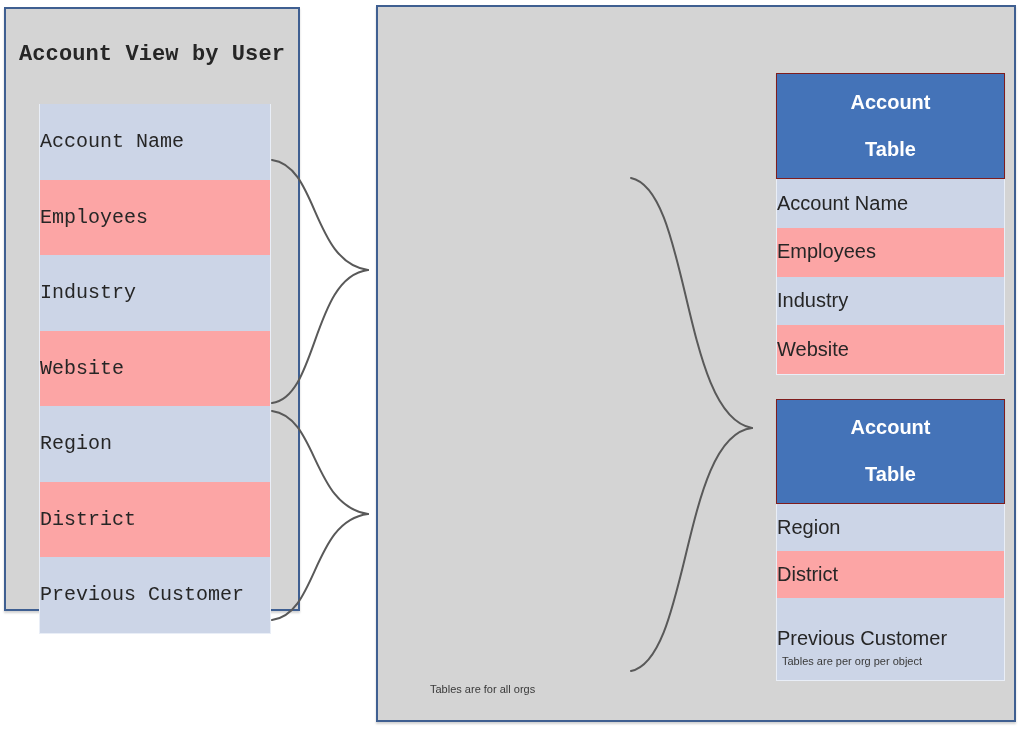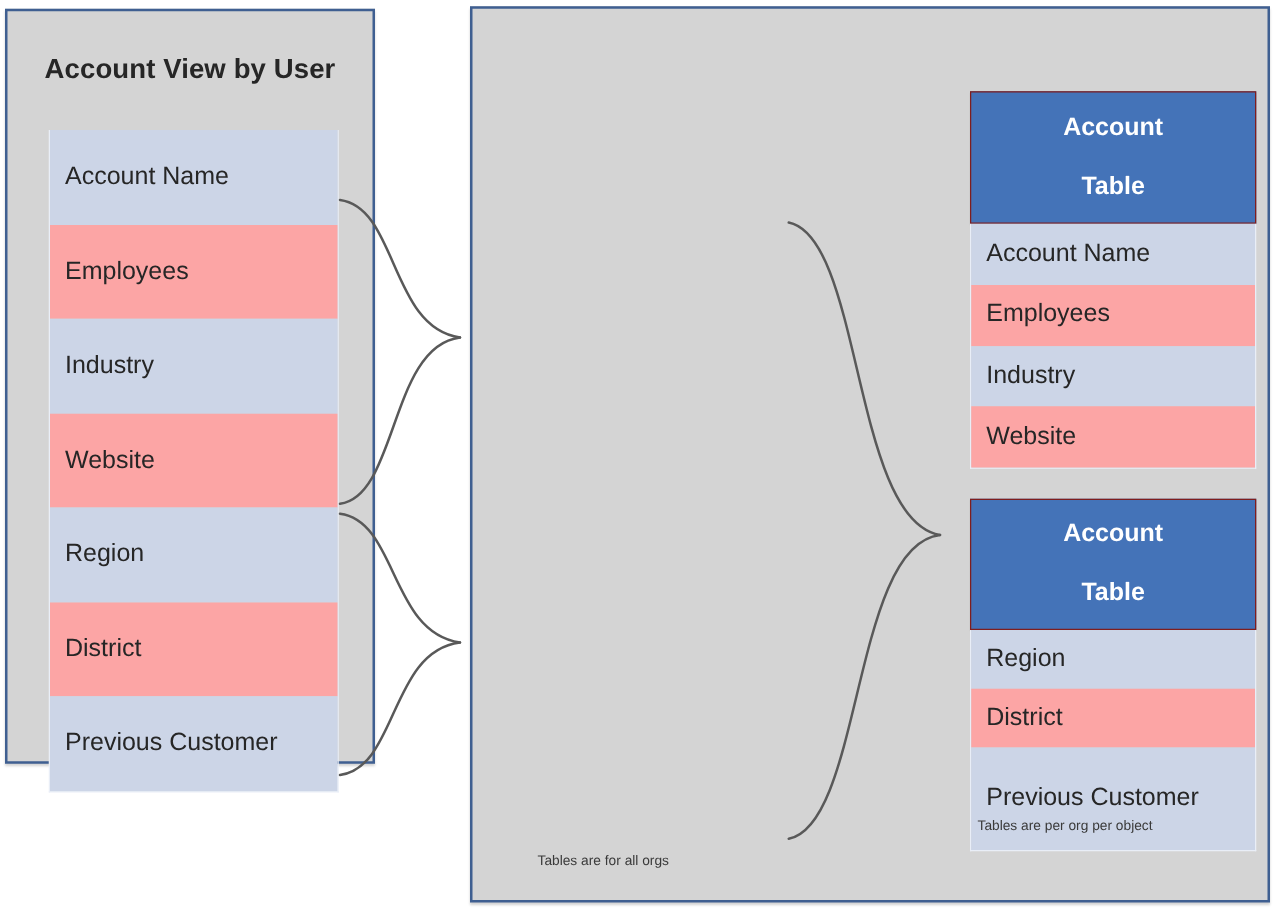--- a/index.html
+++ b/index.html
@@ -22,20 +22,21 @@
     background: #d4d4d4;
     border: 2px solid #3f5f91;
     box-sizing: border-box;
     box-shadow: 0 2px 2px rgba(0,0,0,0.18);
   }
   #panel-user {
     left: 4px;
     top: 7px;
     width: 296px;
     height: 604px;
+    font-family: Liberation Mono, monospace;
   }
   #panel-db {
     left: 376px;
     top: 5px;
     width: 640px;
     height: 717px;
   }
 
   .panel-title {
     position: absolute;
@@ -72,21 +73,21 @@
     border: 1px solid #e9eef7;
     border-top: none;
     display: flex;
     flex-direction: column;
   }
   .row {
     box-sizing: border-box;
     display: flex;
     align-items: center;
     color: #262626;
-    padding-left: 12px;
+    padding-left: 0;
     line-height: 1.18;
     overflow: hidden;
   }
   .row.alt-a { background: #ccd5e7; }
   .row.alt-b { background: #fca5a5; }
 
   
   #tbl-account-object { left: 33px; top: 95px; width: 232px; }
   #tbl-account-object .tbl-header { height: 59px; font-size: 21px; }
   #tbl-account-object .tbl-rows   { height: 530px; }

